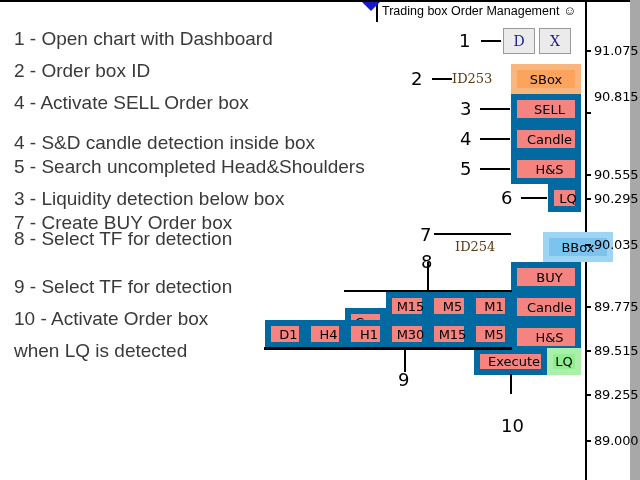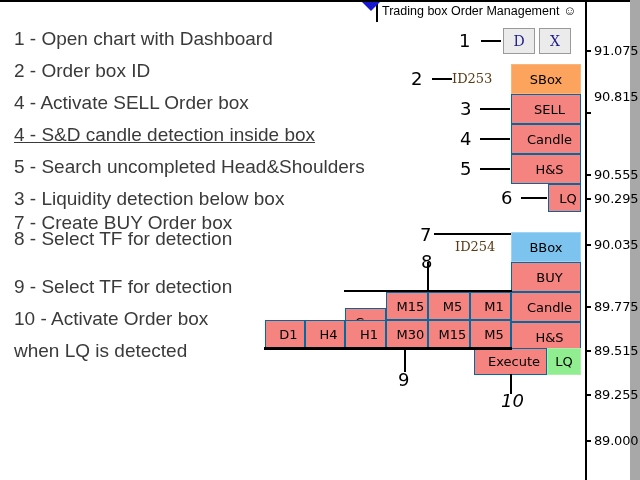--- a/index.html
+++ b/index.html
@@ -30,26 +30,26 @@
     border-left:9px solid transparent;border-right:9px solid transparent;
     border-top:9px solid #1818d0;}
 
   
   .instr{position:absolute;left:14px;color:#3a3a3a;font-size:19px;white-space:nowrap;
     font-family:"Liberation Sans", sans-serif;font-weight:300;}
 
   
   .ob{position:absolute;box-sizing:border-box;
     display:flex;align-items:center;justify-content:center;
-    font-size:13px;color:#000;border:1px solid #0369a1;
+    font-size:13px;color:#000;border:6px solid #0369a1;
     font-family:"DejaVu Sans", sans-serif;}
   .salmon{background:#f5837f;padding-left:7px;}
   .orange{background:#fba濃;}
   .ob.orange{background:#fca45e;border-color:#f7b77c;}
-  .ob.blue{background:#7dc3ef;border-color:#9ed4f4;}
+  .ob.blue{background:#7dc3ef;border-color:#9ed4f4;margin-left:32px;}
   .ob.green{background:#90ee90;border-color:#aaf0aa;}
 
   
   .lead{position:absolute;background:#000;}
   .num{position:absolute;color:#000;font-size:18px;font-family:"DejaVu Sans", sans-serif;
     font-weight:500;white-space:nowrap;}
   .idlabel{position:absolute;color:#5a3a12;font-size:13px;
     font-family:"DejaVu Serif", serif;white-space:nowrap;}
 
   
@@ -73,21 +73,21 @@
     <span>Trading box Order Management</span>
     <span class="smiley">☺</span>
   </div>
 
   <div class="winbtn" style="left:503px;top:28px;width:32px;height:26px;">D</div>
   <div class="winbtn" style="left:539px;top:28px;width:32px;height:26px;">X</div>
 
   <div class="instr" style="top:28px;">1 - Open chart with Dashboard</div>
   <div class="instr" style="top:60px;">2 - Order box ID</div>
   <div class="instr" style="top:92px;">4 - Activate SELL Order box</div>
-  <div class="instr" style="top:124px;text-decoration:underline;">4 - S&amp;D candle detection inside box</div>
+  <div class="instr" style="top:132px;">4 - S&amp;D candle detection inside box</div>
   <div class="instr" style="top:156px;">5 - Search uncompleted Head&amp;Shoulders</div>
   <div class="instr" style="top:188px;">3 - Liquidity detection below box</div>
   <div class="instr" style="top:212px;">7 - Create BUY Order box</div>
   <div class="instr" style="top:228px;">8 - Select TF for detection</div>
   <div class="instr" style="top:276px;">9 - Select TF for detection</div>
   <div class="instr" style="top:308px;">10 - Activate Order box</div>
   <div class="instr" style="top:340px;">when LQ is detected</div>
 
   <div class="ob orange" style="left: 511px; top: 64px; width: 70px; height: 30px; background: rgb(252, 164, 94);">SBox</div>
   <div class="ob salmon" style="left: 511px; top: 94px; width: 70px; height: 30px; background: rgb(245, 131, 127);">SELL</div>
@@ -132,21 +132,21 @@
 
   <div class="num" style="left:459px;top:30px;">1</div>
   <div class="num" style="left:411px;top:68px;">2</div>
   <div class="num" style="left:460px;top:98px;">3</div>
   <div class="num" style="left:460px;top:128px;">4</div>
   <div class="num" style="left:460px;top:158px;">5</div>
   <div class="num" style="left:501px;top:187px;">6</div>
   <div class="num" style="left:420px;top:224px;">7</div>
   <div class="num" style="left:421px;top:251px;">8</div>
   <div class="num" style="left:398px;top:369px;">9</div>
-  <div class="num" style="left:501px;top:390px;font-style:italic;">10</div>
+  <div class="num" style="left:501px;top:415px;">10</div>
 
   <div id="price-axis">
       <div class="price-tick" style="top: 50px;"></div>
       <div class="price-label" style="top: 43px;">91.075</div>
       <div class="price-tick" style="top: 112px;"></div>
       <div class="price-label" style="top: 89px;">90.815</div>
       <div class="price-tick" style="top: 174px;"></div>
       <div class="price-label" style="top: 167px;">90.555</div>
       <div class="price-tick" style="top: 198px;"></div>
       <div class="price-label" style="top: 191px;">90.295</div>

